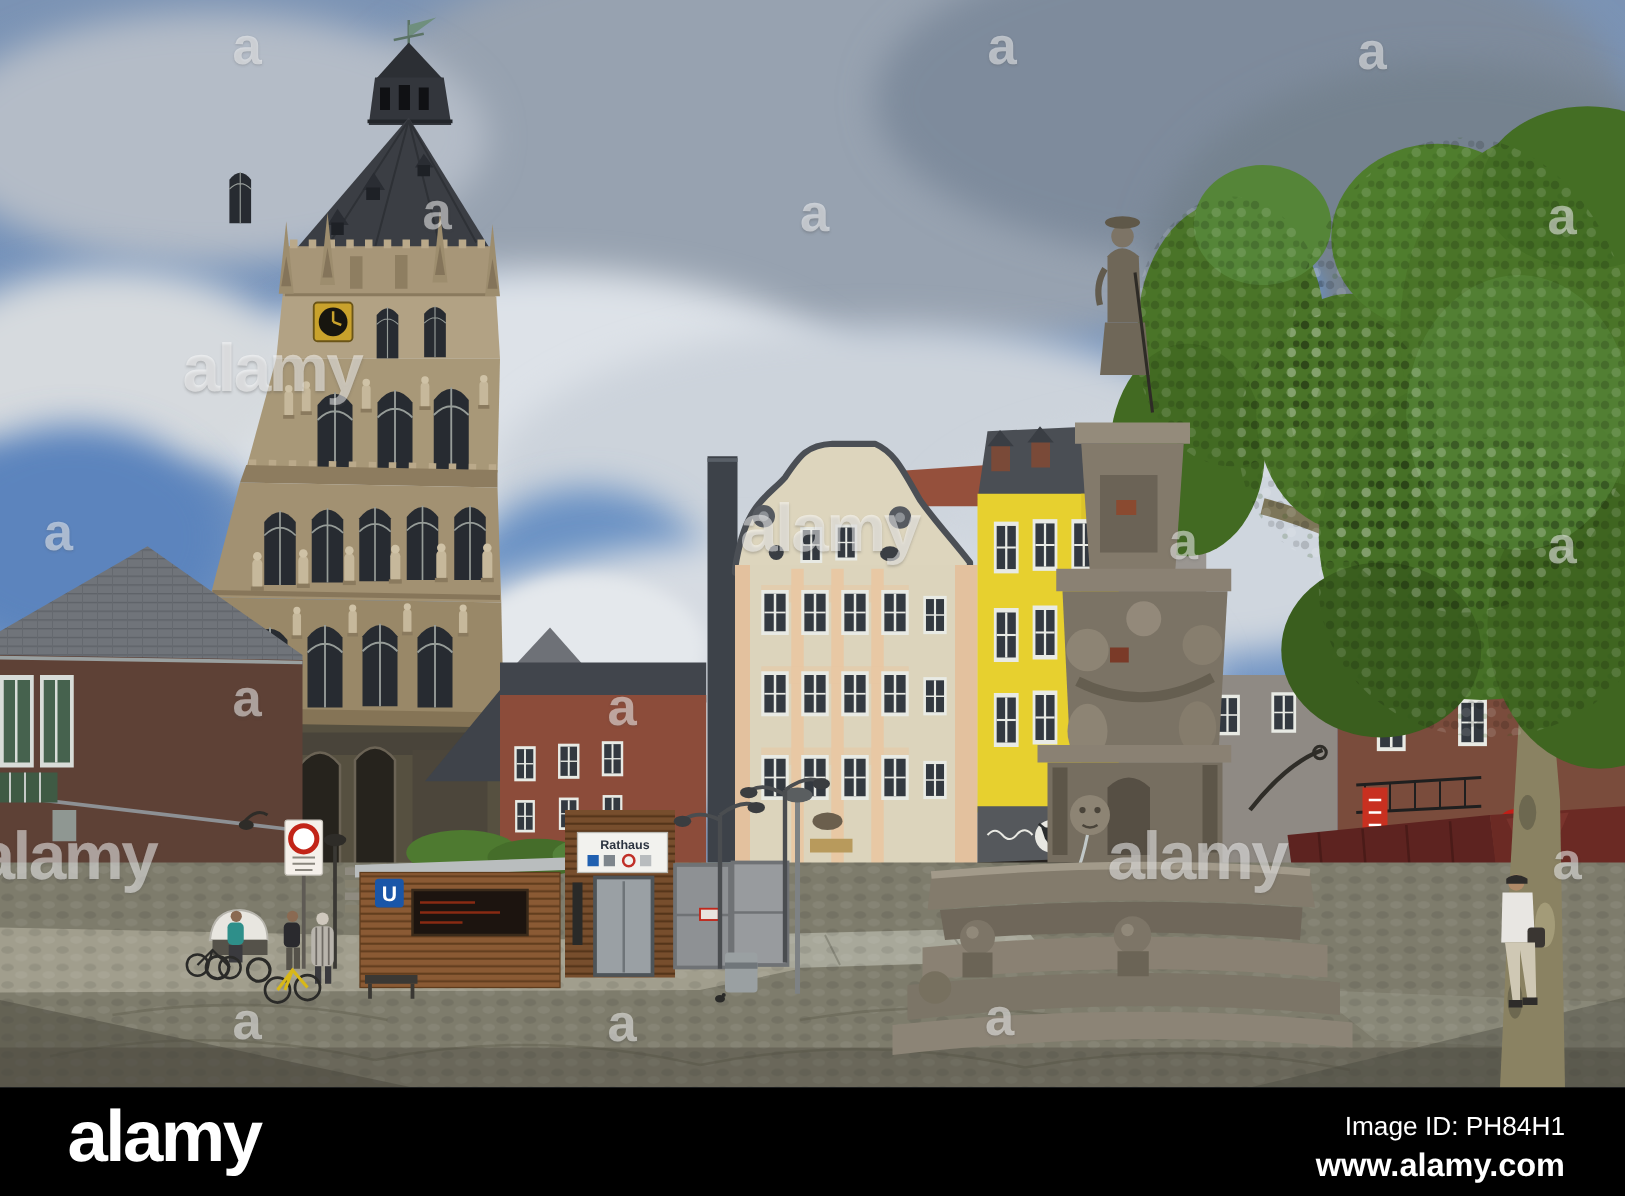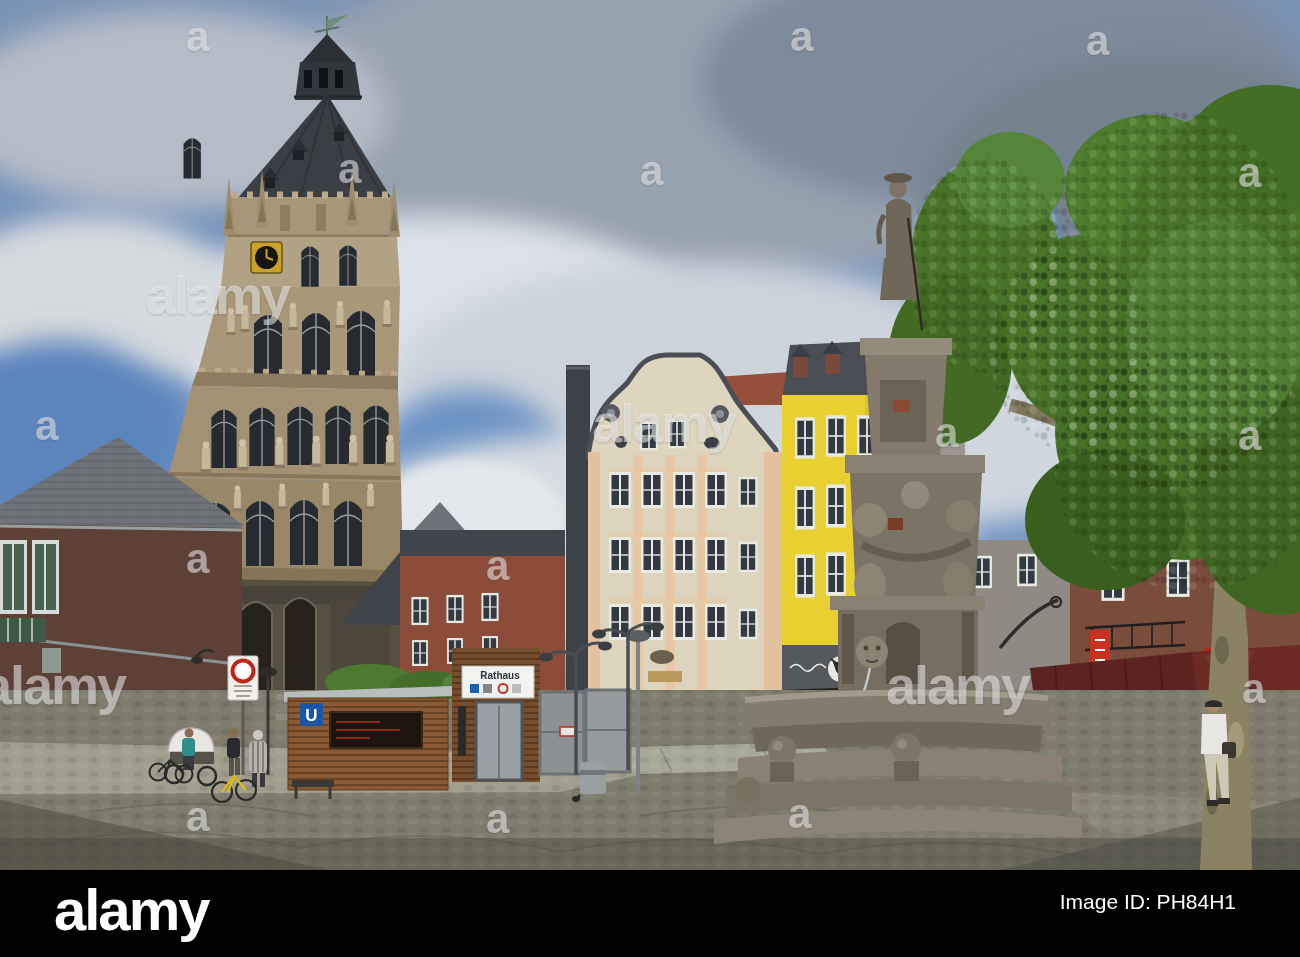--- a/index.html
+++ b/index.html
@@ -6,21 +6,21 @@
   .stage{position:relative;width:1300px;height:957px;background:#000;overflow:hidden;
          font-family:"Liberation Sans",sans-serif;}
   .photo{position:absolute;left:0;top:0;width:1300px;height:870px;}
   .photo svg{display:block;}
   .wm{position:absolute;color:rgba(255,255,255,0.5);font-weight:700;line-height:1;
       text-shadow:0 1px 2px rgba(70,70,70,0.25);pointer-events:none;}
   .wm-a{font-size:42px;}
   .wm-word{font-size:54px;letter-spacing:-2px;}
   .footer{position:absolute;left:0;top:870px;width:1300px;height:87px;background:#000;color:#fff;}
   .footer-logo{position:absolute;left:54px;top:6px;font-size:58px;font-weight:700;letter-spacing:-2px;}
-  .footer-right{position:absolute;right:64px;top:21px;text-align:right;line-height:1;}
+  .footer-right{position:absolute;right:48px;top:21px;text-align:right;line-height:1;}
   .footer-id{font-size:21px;font-weight:400;}
   .footer-url{font-size:26px;font-weight:700;margin-top:7px;}
 </style>
 </head>
 <body>
 
 <div class="stage">
   <div class="photo">
 
   <svg width="1300" height="870" viewBox="0 0 1300 870" xmlns="http://www.w3.org/2000/svg">
@@ -774,15 +774,16 @@
       <span class="wm wm-word" style="left:592px;top:396px">alamy</span>
       <span class="wm wm-word" style="left:-18px;top:658px">alamy</span>
       <span class="wm wm-word" style="left:886px;top:658px">alamy</span>
     </div>
   </div>
 
   <div class="footer">
     <span class="footer-logo">alamy</span>
     <div class="footer-right">
       <div class="footer-id">Image ID: PH84H1</div>
+      <div class="footer-url">www.alamy.com</div>
     </div>
   </div>
 </div>
 
 </body></html>

